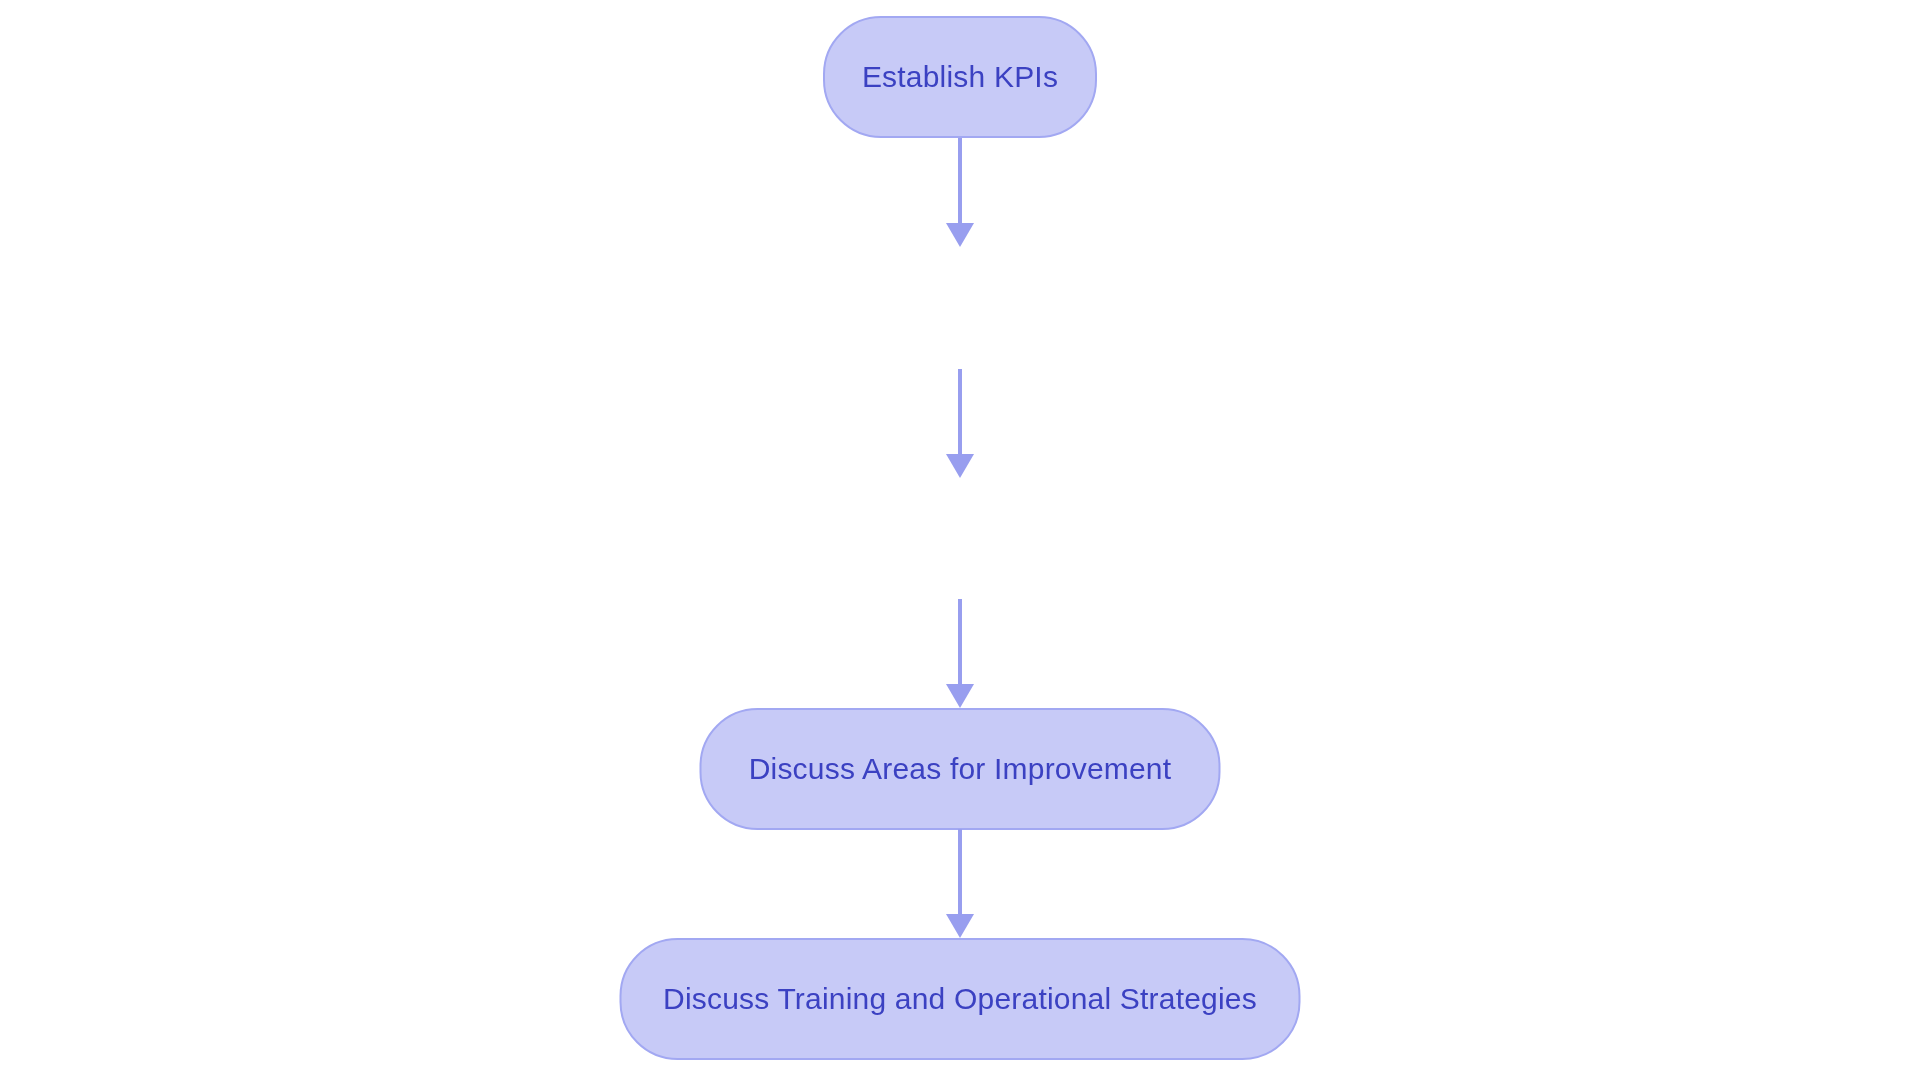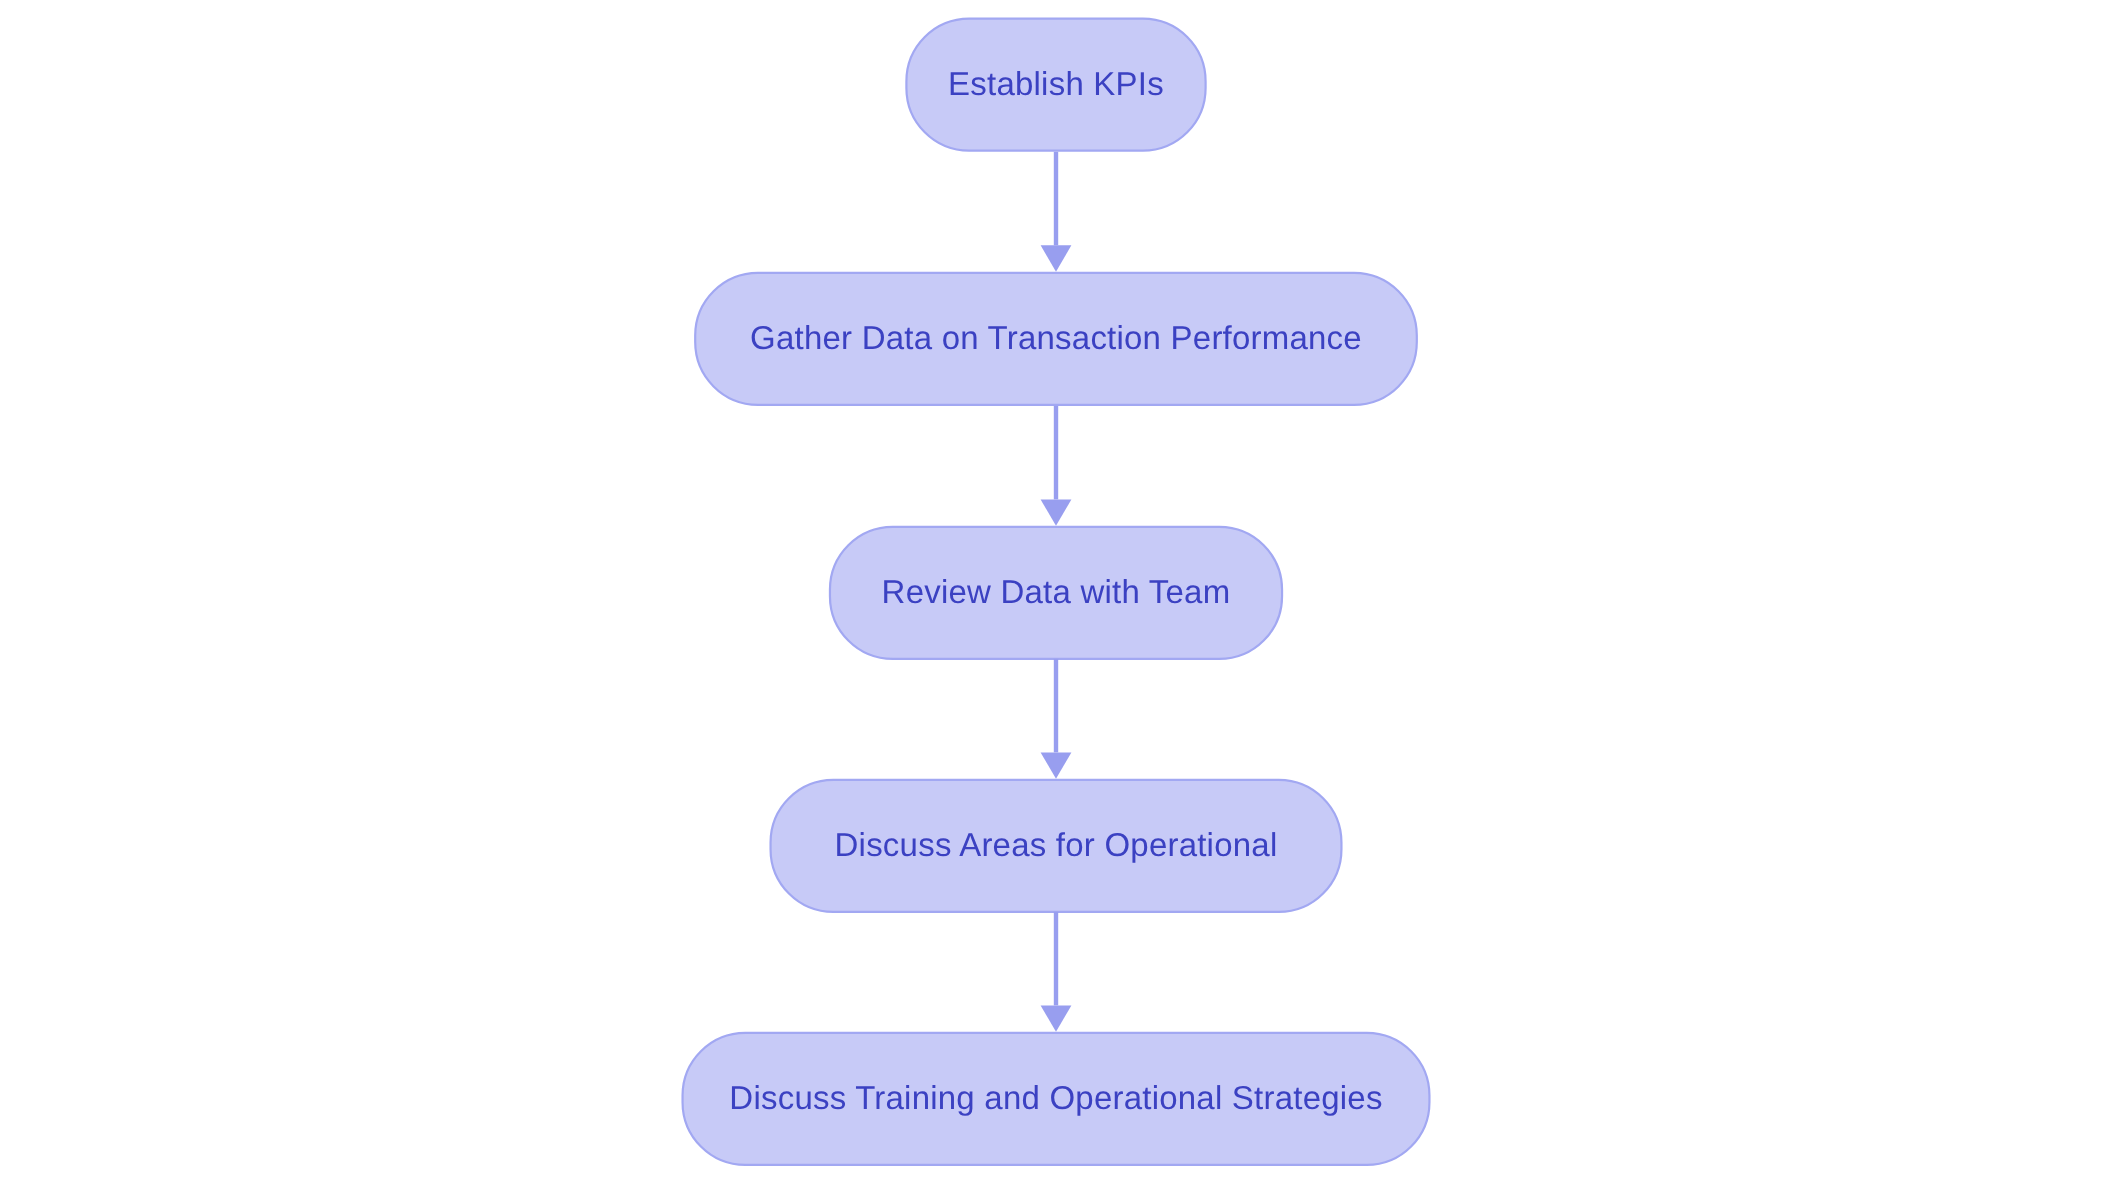--- a/index.html
+++ b/index.html
@@ -74,40 +74,34 @@
 
   <div class="flow-node n1">
     <span>Establish KPIs</span>
   </div>
 
   <div class="flow-arrow a1">
     <div class="arrow-line"></div>
     <div class="arrow-head"></div>
   </div>
 
-  <div class="flow-node n2">
-    <span>Gather Data on Transaction Performance</span>
-  </div>
 
   <div class="flow-arrow a2">
     <div class="arrow-line"></div>
     <div class="arrow-head"></div>
   </div>
 
-  <div class="flow-node n3">
-    <span>Review Data with Team</span>
-  </div>
 
   <div class="flow-arrow a3">
     <div class="arrow-line"></div>
     <div class="arrow-head"></div>
   </div>
 
   <div class="flow-node n4">
-    <span>Discuss Areas for Operational</span>
+    <span>Discuss Areas for Improvement</span>
   </div>
 
   <div class="flow-arrow a4">
     <div class="arrow-line"></div>
     <div class="arrow-head"></div>
   </div>
 
   <div class="flow-node n5">
     <span>Discuss Training and Operational Strategies</span>
   </div>

